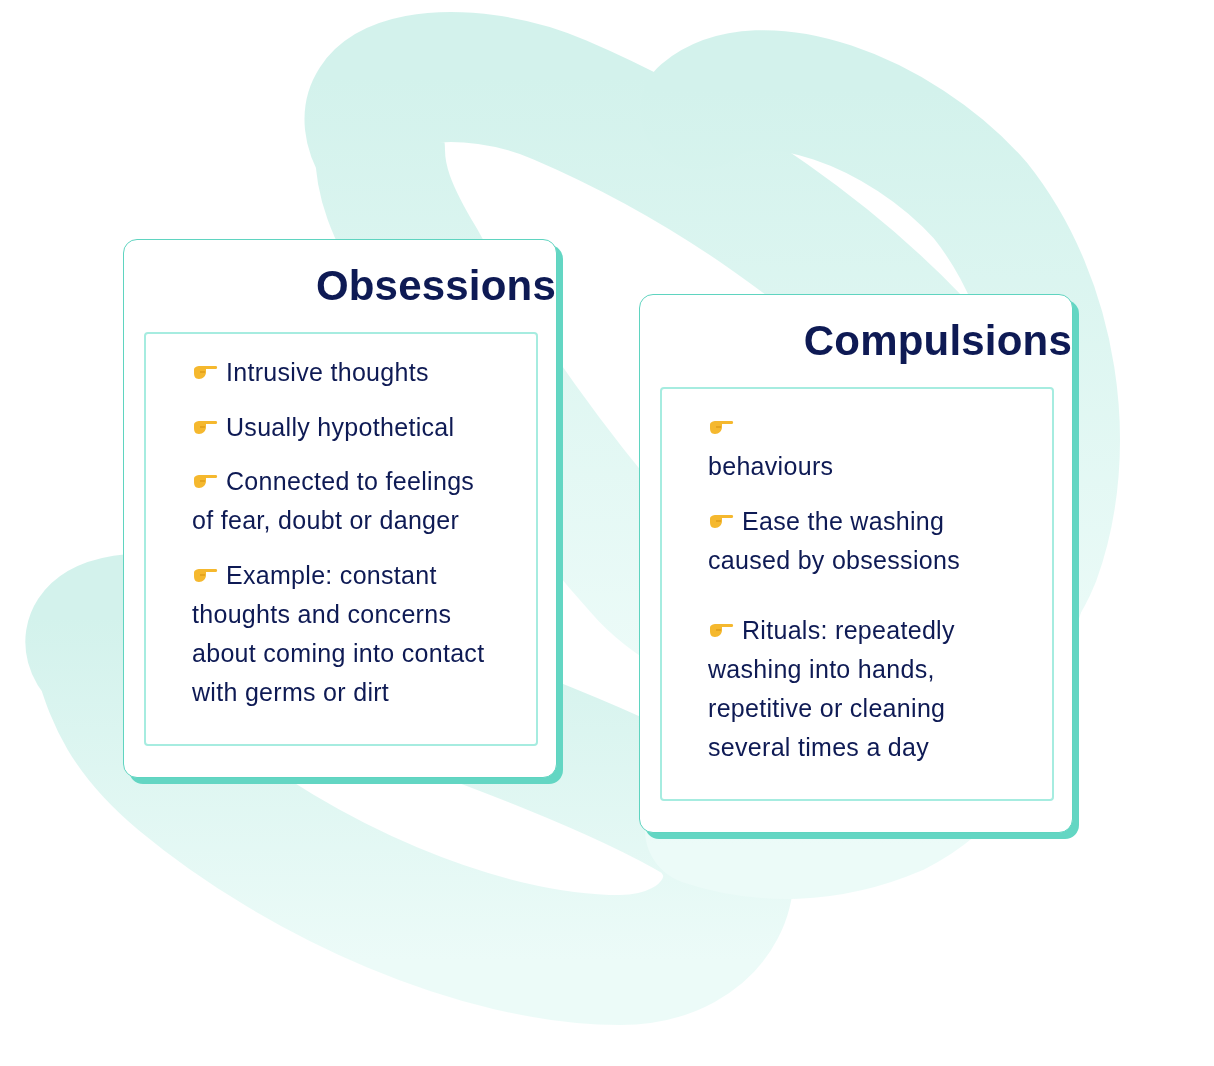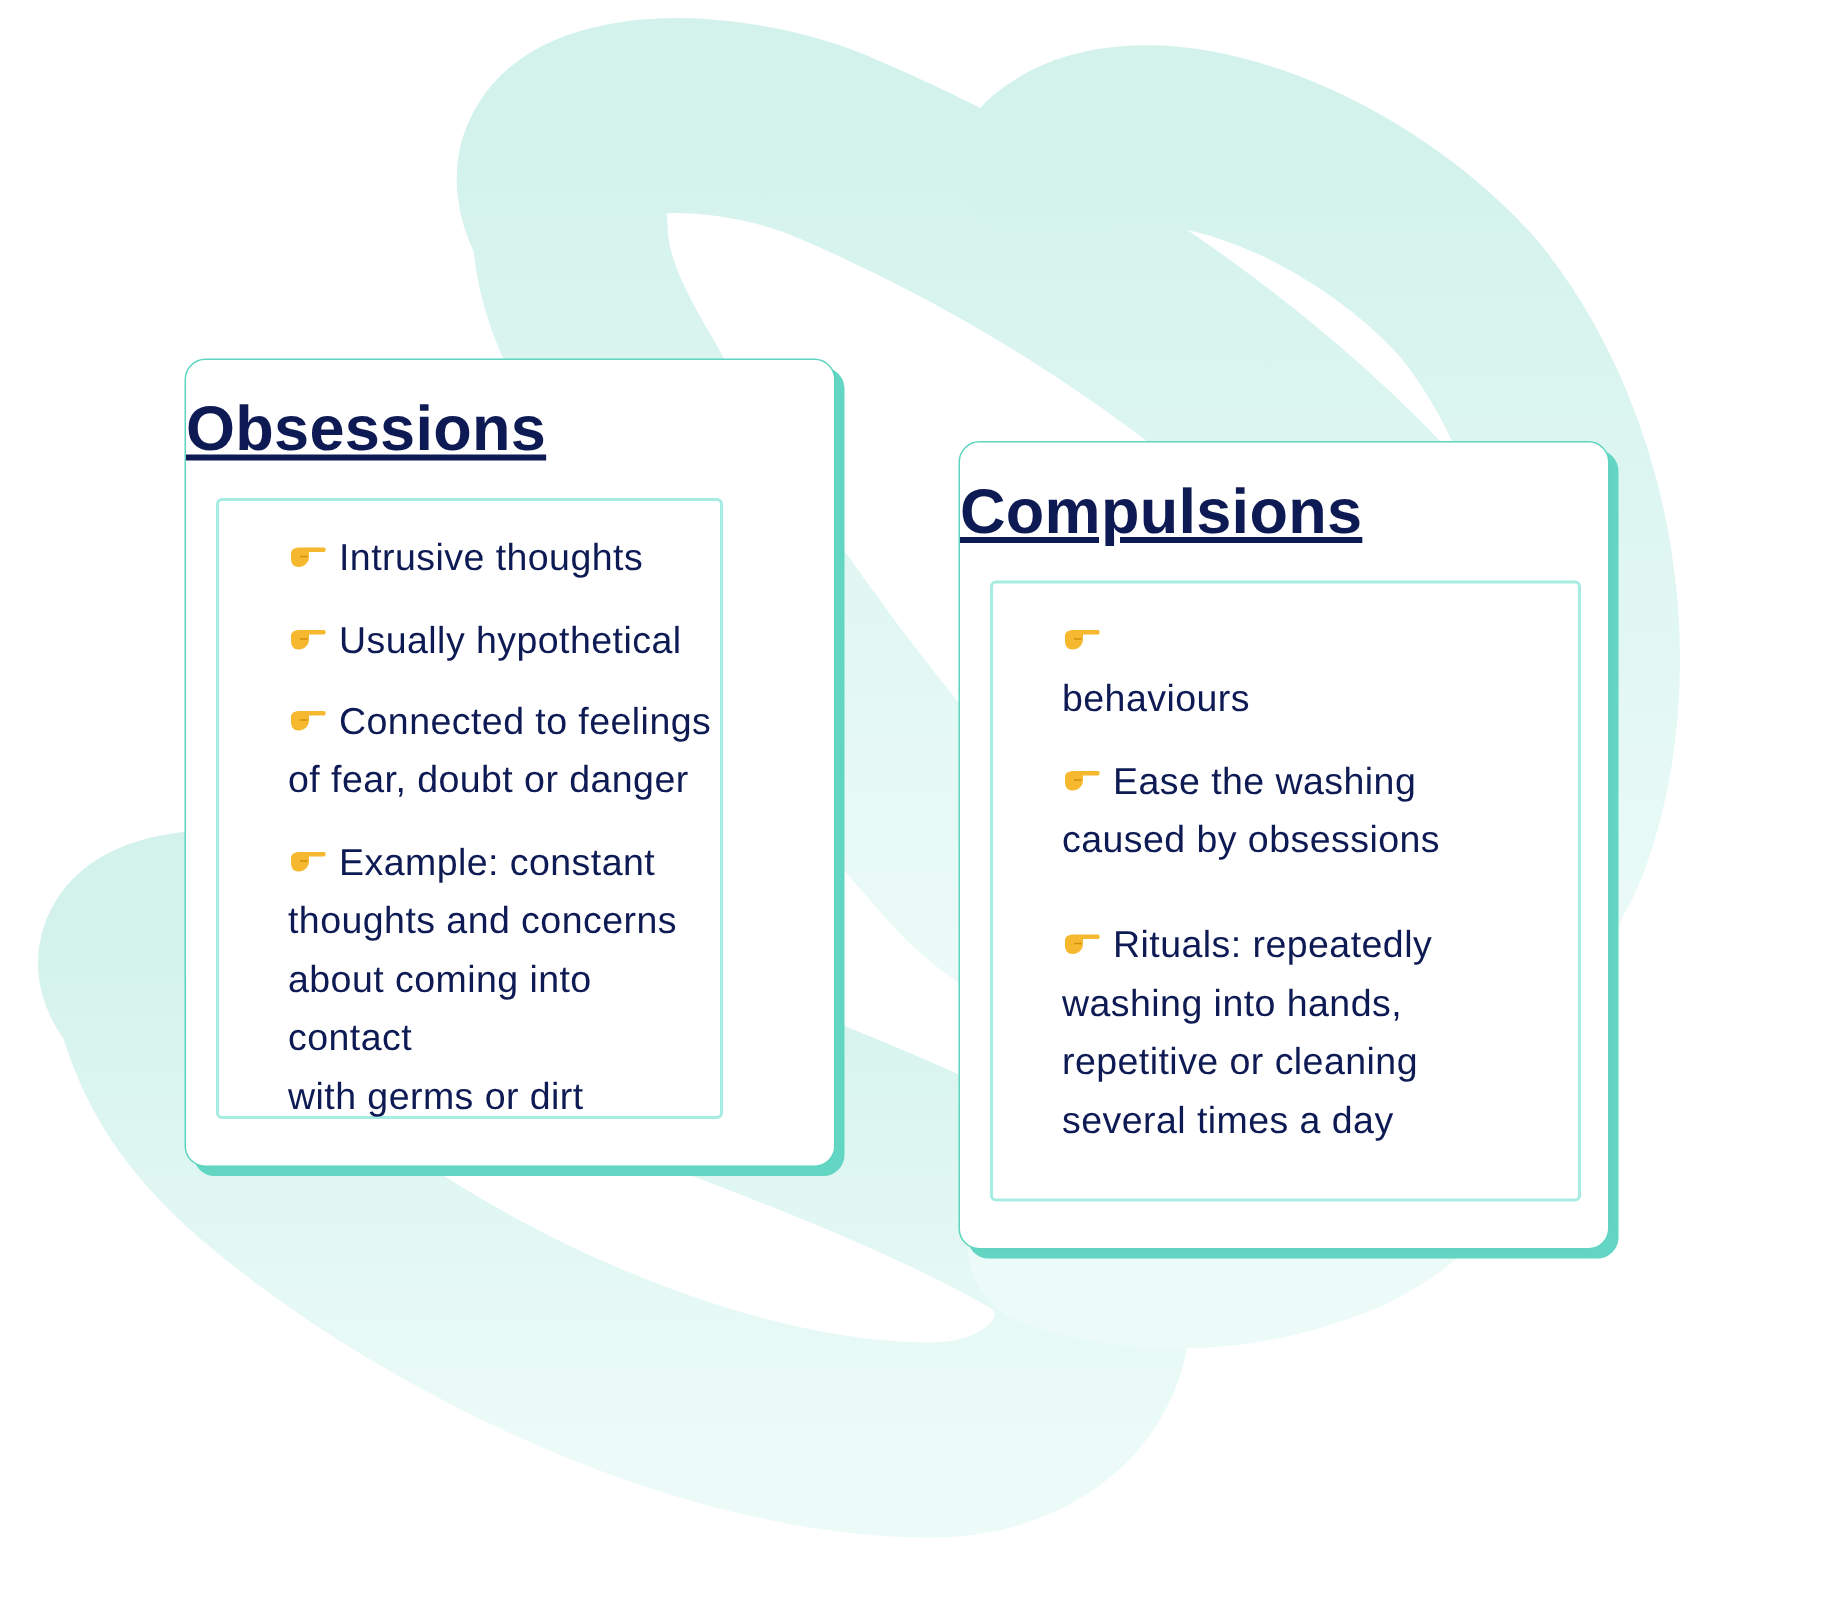--- a/index.html
+++ b/index.html
@@ -1,22 +1,22 @@
 <!DOCTYPE html>
 <html><head>
 <meta charset="utf-8">
 <style>
   html, body { margin:0; padding:0; }
   body { width:1214px; height:1066px; background:#ffffff; position:relative; overflow:hidden;
          font-family:"Liberation Sans", "DejaVu Sans", sans-serif; }
   .bg-swirl { position:absolute; left:0; top:0; width:1214px; height:1066px; }
   .card { position:absolute; background:#ffffff; border:1.5px solid #5fd4c0; border-radius:14px;
           box-shadow: 6px 6px 0 0 #63d6c3; box-sizing:border-box; }
-  .card-title { position:absolute; left:0; right:0; text-align:left; font-weight:bold;
-                color:#0e1a54; font-size:42px; letter-spacing:0.2px;text-decoration:underline; }
+  .card-title { position:absolute; left:0; right:0; text-align:right; font-weight:bold;
+                color:#0e1a54; font-size:42px; letter-spacing:0.2px; }
   .inner { position:absolute; border:2px solid #a6ece0; border-radius:4px; box-sizing:border-box; background:#fff; }
   .item { position:absolute; color:#0e1a54; font-size:25px; line-height:39px; letter-spacing:0.3px; }
   .hand { display:inline-block; width:26px; height:18px; vertical-align:0px; margin-right:8px; }
 </style>
 </head>
 <body>
 
 <svg class="bg-swirl" viewBox="0 0 1214 1066">
   <defs>
     <linearGradient id="g1" x1="0" y1="0" x2="0" y2="1">
@@ -27,21 +27,21 @@
   <g fill="none" stroke="url(#g1)" stroke-linecap="round" stroke-linejoin="round">
     <path d="M 380 150 C 330 70, 470 60, 560 100 C 700 160, 850 260, 950 380 C 1060 500, 1040 640, 950 660 C 850 680, 700 640, 640 570 C 560 480, 480 370, 420 260 C 390 210, 380 180, 380 150" stroke-width="130"></path>
     <path d="M 700 110 C 760 60, 900 110, 980 200 C 1060 300, 1080 450, 1040 560 C 1000 660, 880 700, 760 640" stroke-width="120"></path>
     <path d="M 100 660 C 60 620, 150 600, 260 640 C 420 700, 600 760, 700 820 C 760 870, 720 960, 620 960 C 480 960, 300 880, 180 780 C 120 730, 110 690, 100 660" stroke-width="130"></path>
     <path d="M 950 560 C 1040 600, 1020 760, 900 820 C 830 850, 760 850, 700 830" stroke-width="110"></path>
   </g>
 </svg>
 
 <div class="card" style="left:123px; top:239px; width:434px; height:539px;">
   <div class="card-title" style="top:22px;">Obsessions</div>
-  <div class="inner" style="left:20px; top:92px; width:338px; height:414px;">
+  <div class="inner" style="left:20px; top:92px; width:394px; height:414px;">
     <div class="item" style="left:46px; top:19px;">
       <span class="hand"><svg width="26" height="18" viewBox="0 0 26 18">
             <path d="M2 7 C2 4 5 3 8 3 L24 3 C25.5 3 25.5 6 24 6 L14 6 L14 9 C14 13 11 16 7 16 C3 16 2 13 2 10 Z" fill="#f5b82e"></path>
             <path d="M8 9 L13 9" stroke="#d58f0f" stroke-width="1"></path>
           </svg></span><span>Intrusive thoughts</span>
     </div>
     <div class="item" style="left:46px; top:74px;">
       <span class="hand"><svg width="26" height="18" viewBox="0 0 26 18">
             <path d="M2 7 C2 4 5 3 8 3 L24 3 C25.5 3 25.5 6 24 6 L14 6 L14 9 C14 13 11 16 7 16 C3 16 2 13 2 10 Z" fill="#f5b82e"></path>
             <path d="M8 9 L13 9" stroke="#d58f0f" stroke-width="1"></path>

